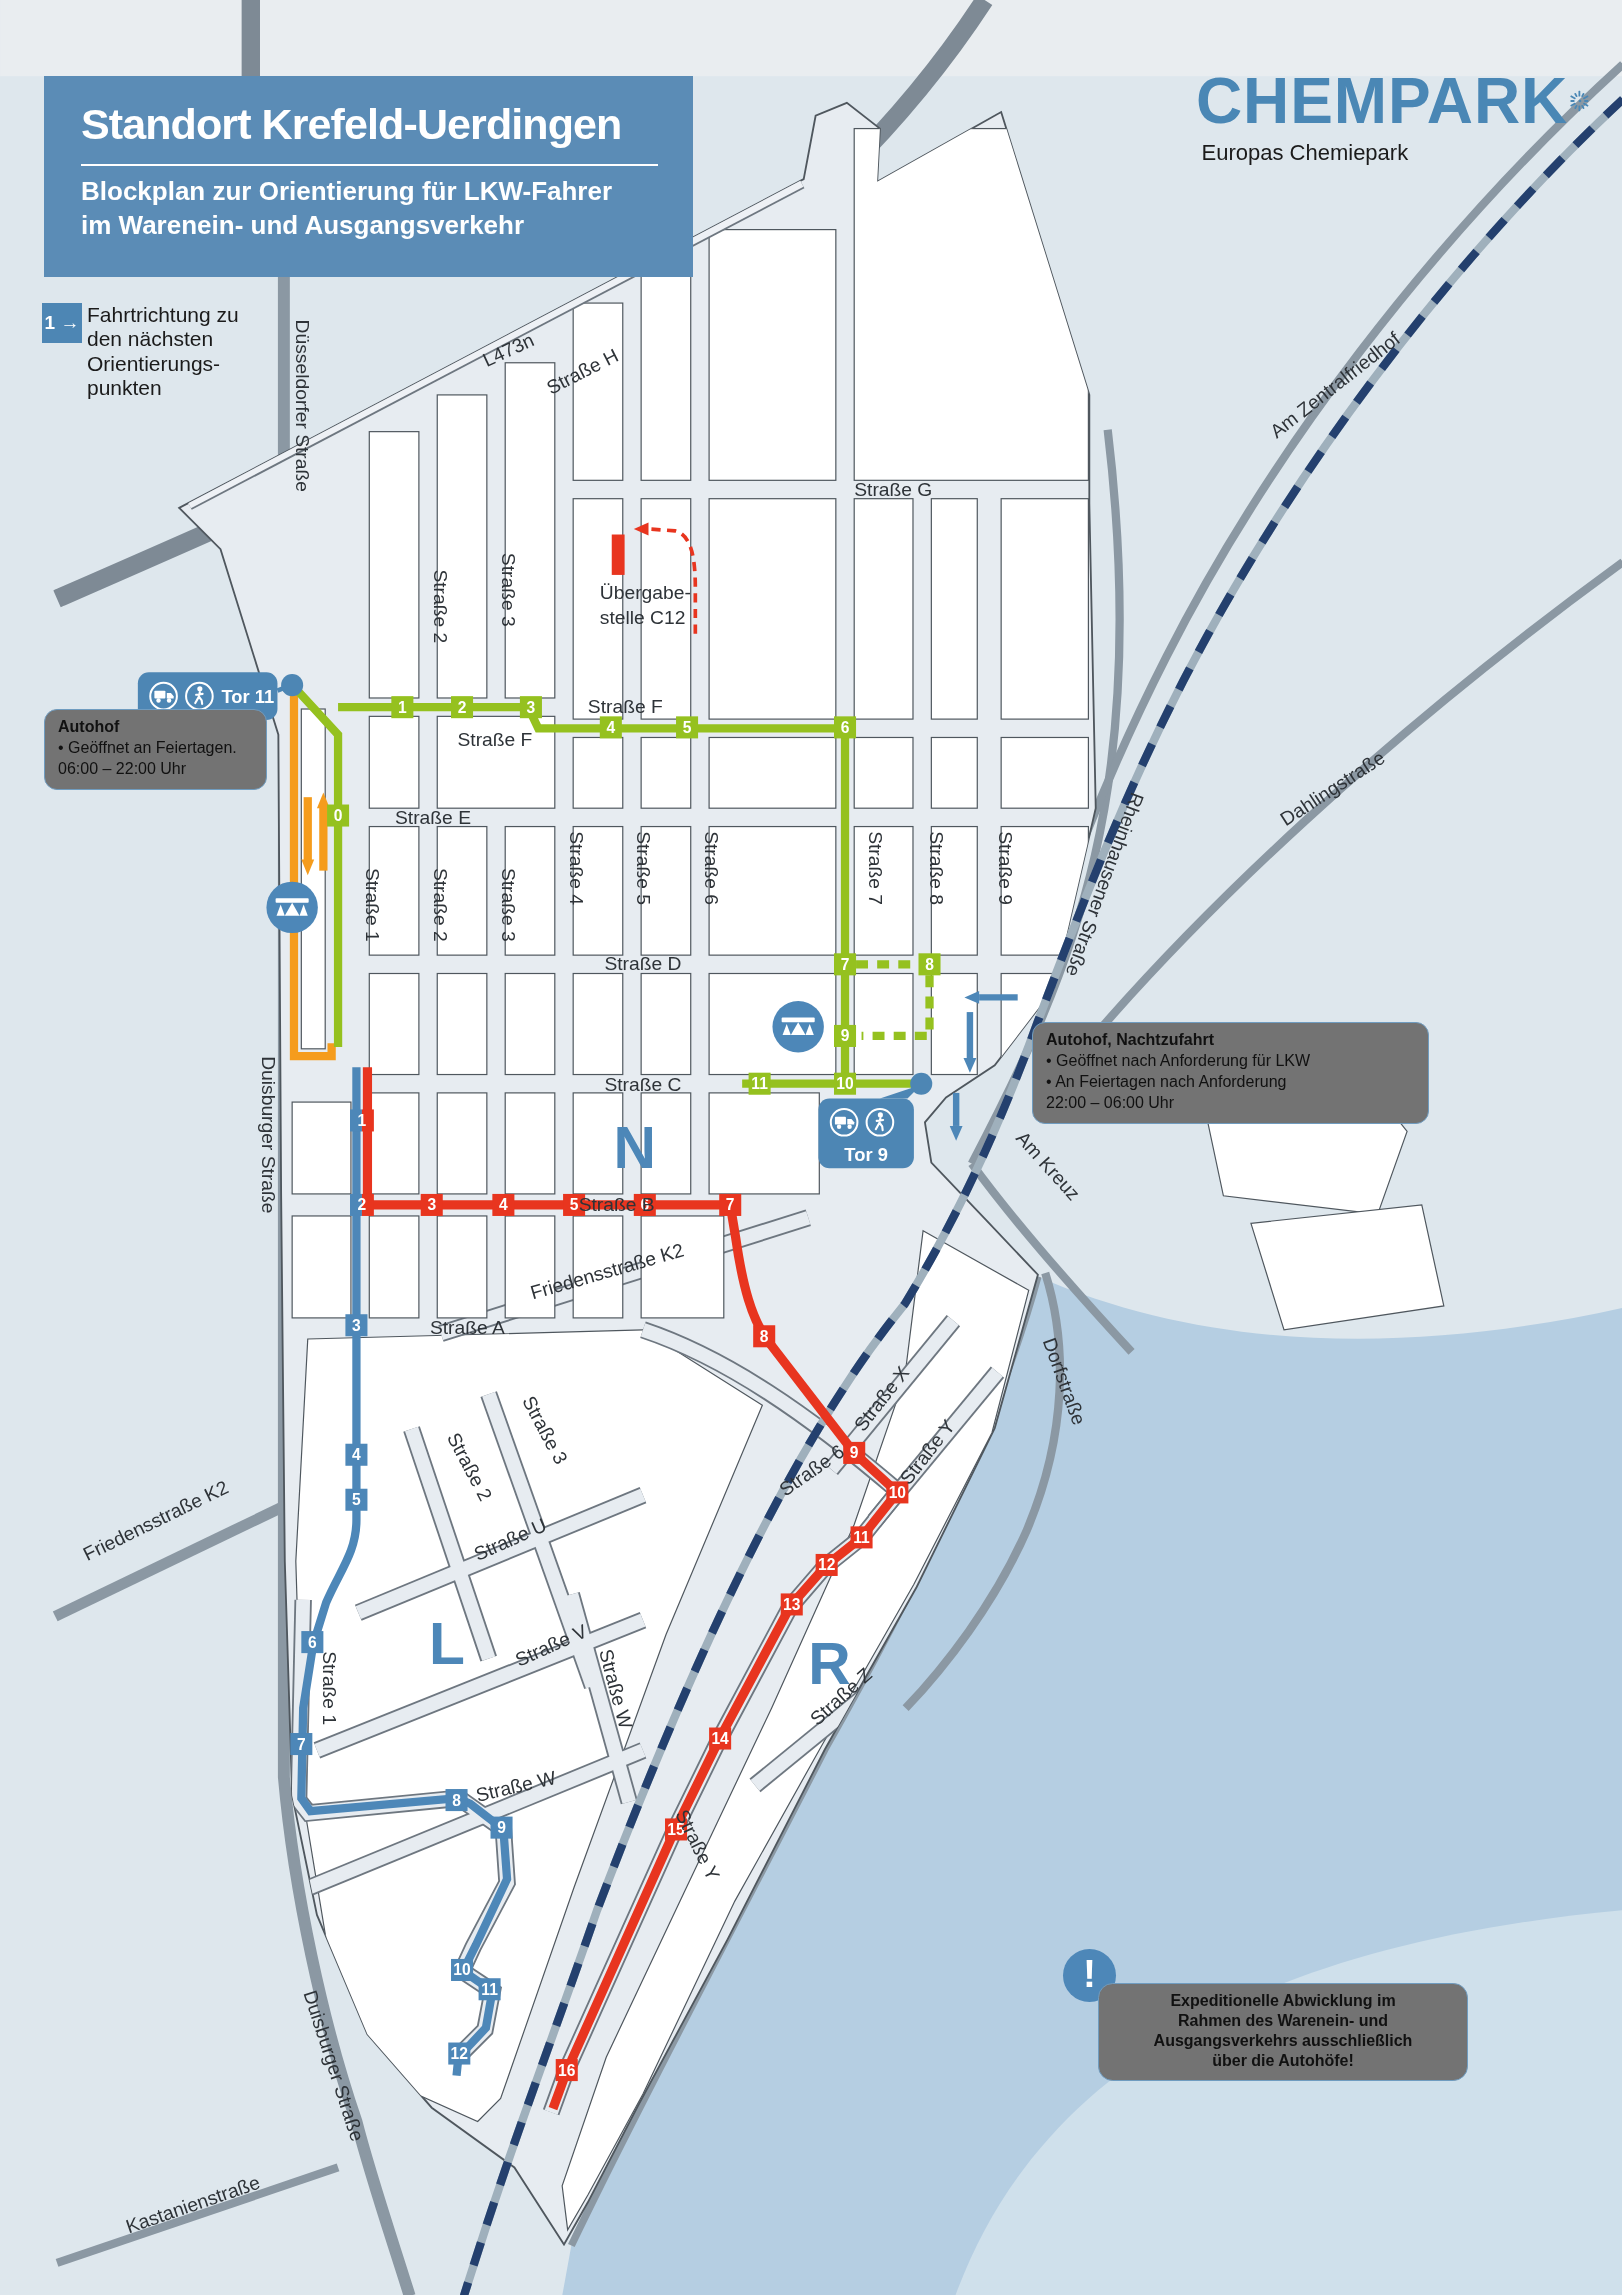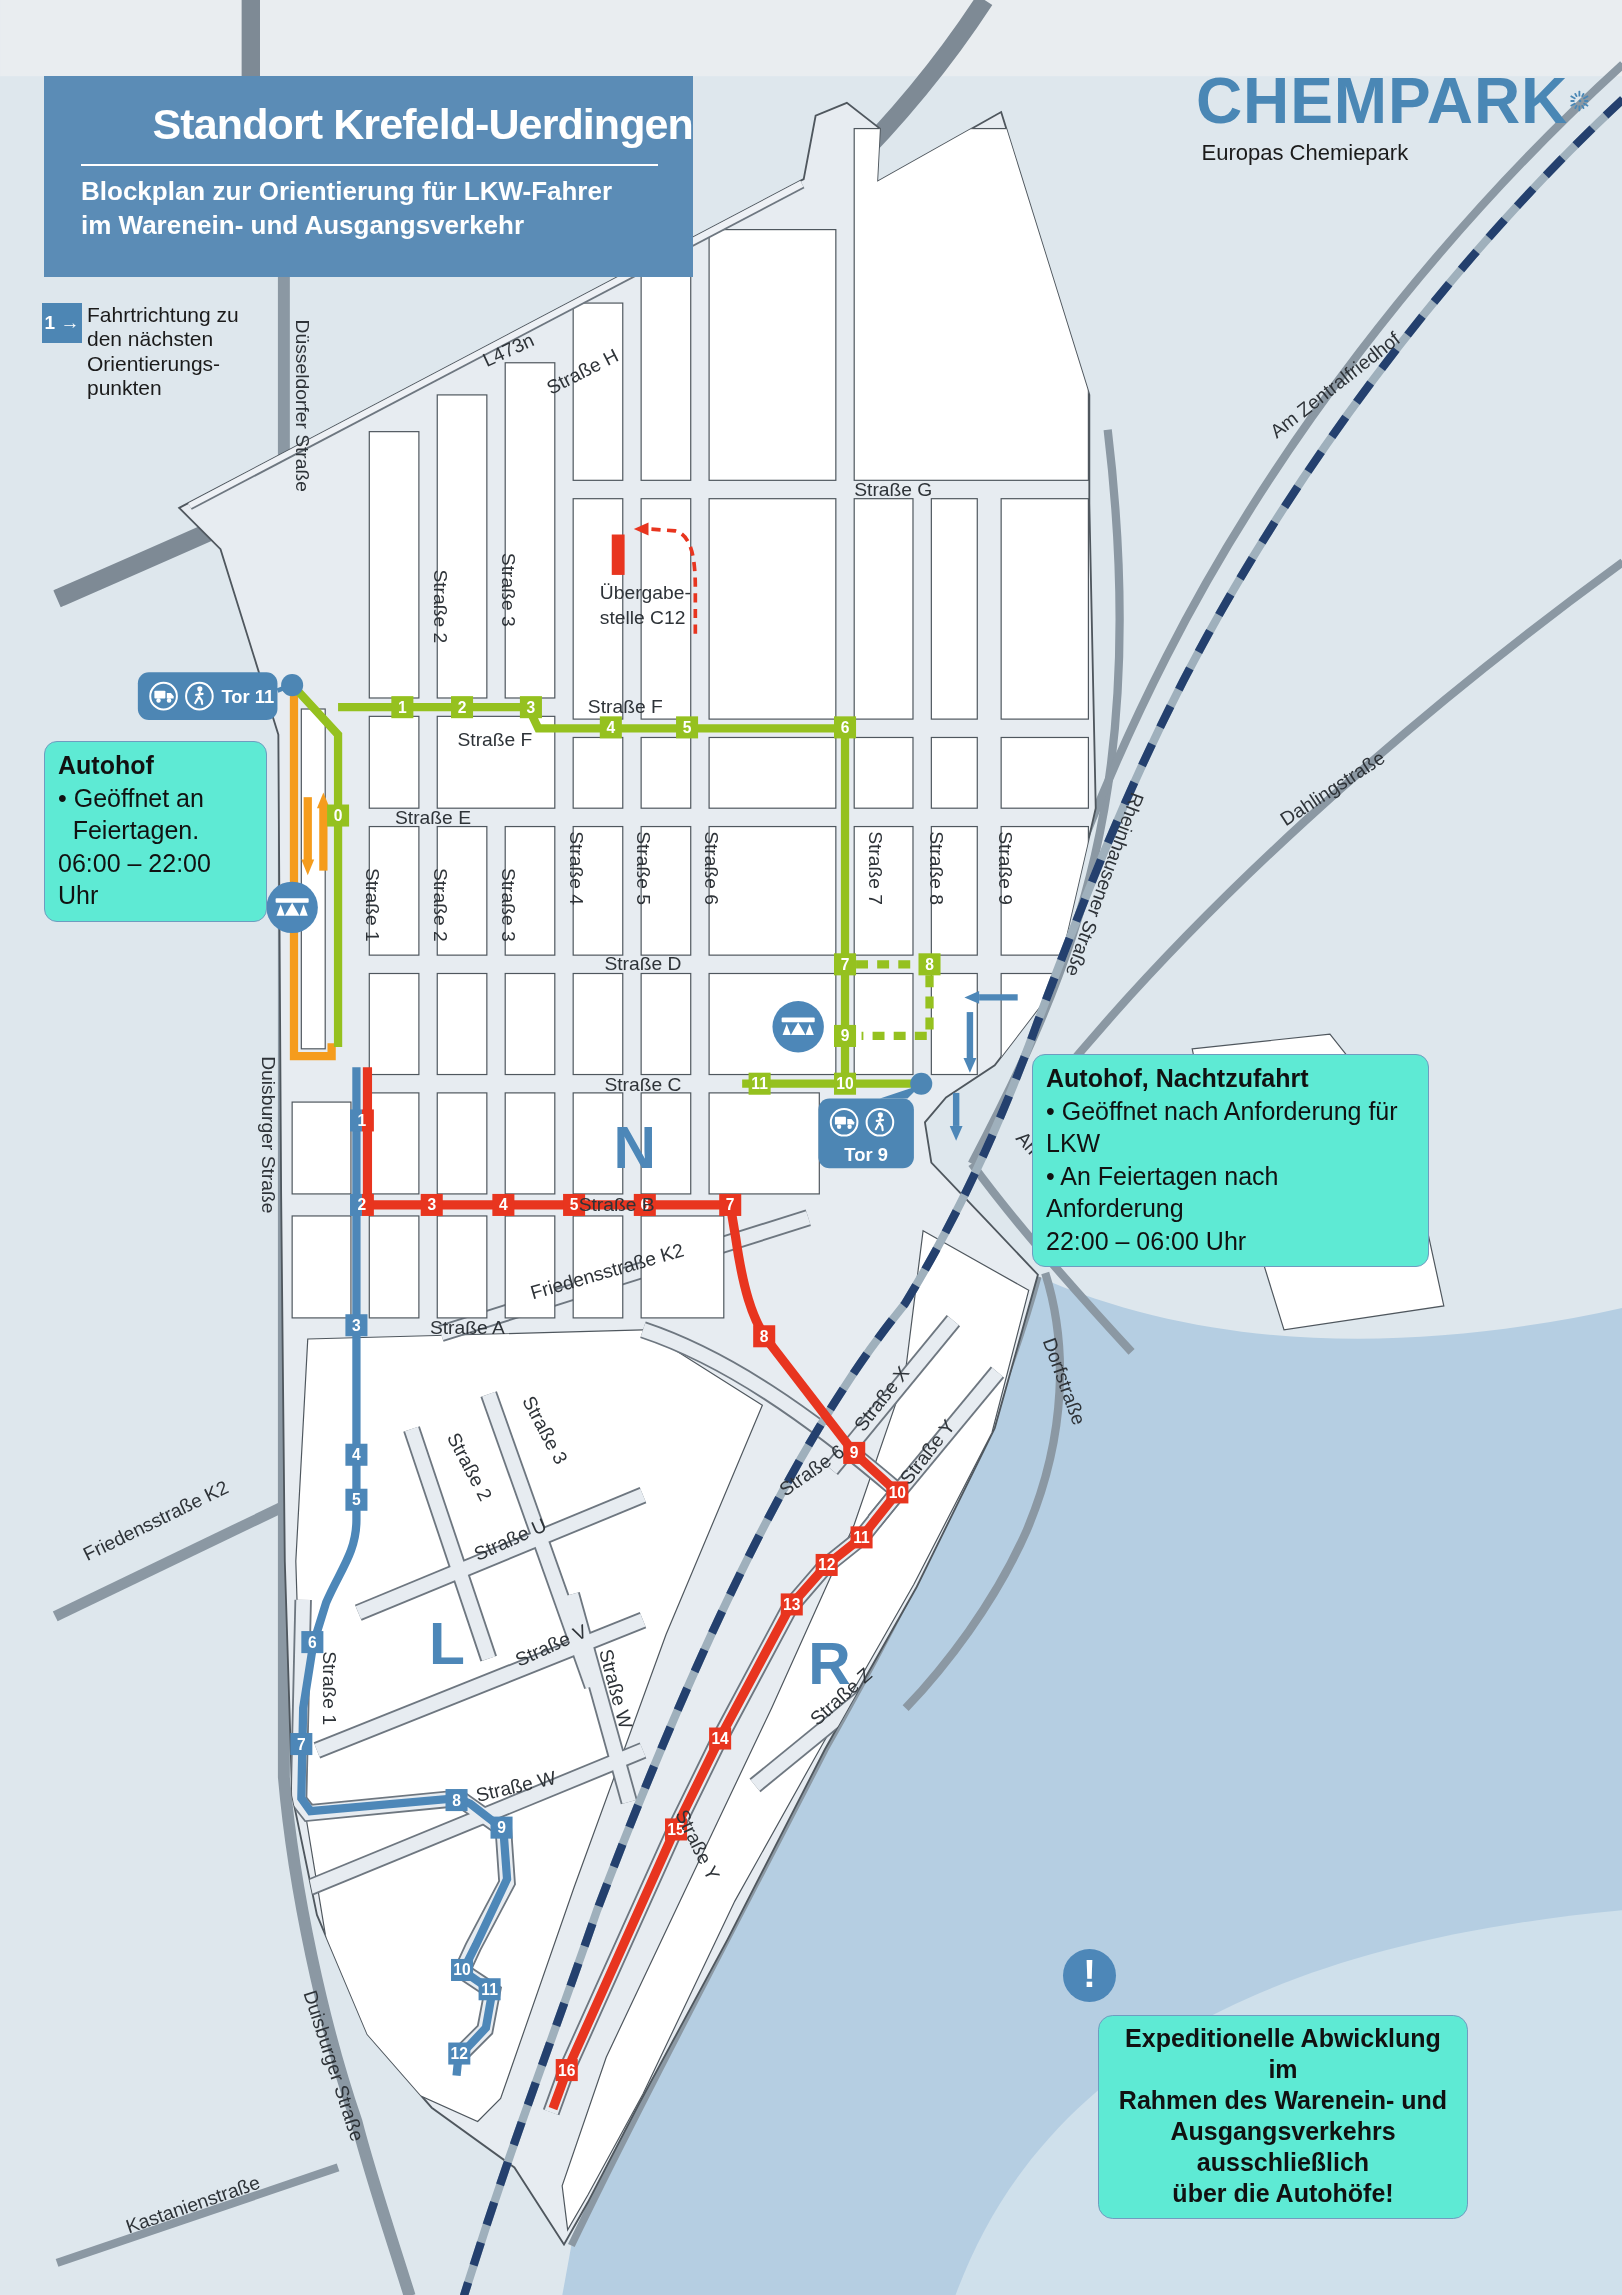--- a/index.html
+++ b/index.html
@@ -6,36 +6,36 @@
   #stage{position:relative;width:1623px;height:2296px;overflow:hidden;
          font-family:"Liberation Sans",sans-serif;background:#dee7ed;}
   #mapsvg{position:absolute;left:0;top:0;}
   svg text{font-family:"Liberation Sans",sans-serif;fill:#2e3338;}
   .stlab{font-size:21px;}
   .chiptx{font-size:17px;font-weight:bold;fill:#fff;text-anchor:middle;}
   .district{font-size:64px;font-weight:bold;fill:#4d87b8;}
   .gatetx{font-size:20px;font-weight:bold;fill:#fff;}
 
   .hdr{position:absolute;left:44px;top:76px;width:649px;height:201px;background:#5b8cb6;color:#fff;}
-  .hdr h1{margin:24px 0 0 37px;font-size:43px;font-weight:bold;letter-spacing:-0.9px;text-align:right;}
+  .hdr h1{margin:24px 0 0 37px;font-size:43px;font-weight:bold;letter-spacing:-0.9px;}
   .hdr .rule{margin:14.7px 0 0 37px;width:577px;border-top:2.8px solid #fff;}
   .hdr .sub{margin:9.2px 0 0 37px;font-size:26px;font-weight:bold;line-height:1.3;}
 
   .brand{position:absolute;left:1196px;top:64px;width:395px;color:#4a87b5;}
   .brand .row{display:flex;align-items:center;}
   .brand .nm{font-size:64px;font-weight:bold;letter-spacing:0.9px;}
   .brand .tag{font-size:22px;color:#1b1b1b;margin:1.8px 0 0 5.5px;}
 
   .legend{position:absolute;left:42px;top:303px;display:flex;}
   .legend .badge{width:40px;height:40px;background:#4d86b4;color:#fff;font-size:19px;font-weight:bold;
                  text-align:center;line-height:40px;flex:0 0 auto;}
   .legend .ltx{margin-left:5px;font-size:21px;line-height:1.16;color:#1b1b1b;}
 
-  .box{position:absolute;background:#5eead4;border:1.8px solid #6f9cc0;border-radius:13px;
-       color:#111;font-size:25px;line-height:1.3;padding:7.3px 13px 9.2px;margin-top:32px;}
+  .box{position:absolute;background:#737373;border:1.8px solid #6f9cc0;border-radius:13px;
+       color:#111;font-size:16px;line-height:1.3;padding:7.3px 13px 9.2px;}
   .box .ti{font-weight:bold;}
   .hang{padding-left:14.7px;text-indent:-14.7px;}
   .warnbox{font-weight:bold;line-height:1.24;border-radius:14.7px;}
   .warnicon{position:absolute;left:1063px;top:1949px;width:53px;height:53px;border-radius:50%;
             background:#4d87b8;color:#fff;font-size:39px;font-weight:bold;text-align:center;line-height:50px;}
 </style>
 </head>
 <body>
 
 <div id="stage">

